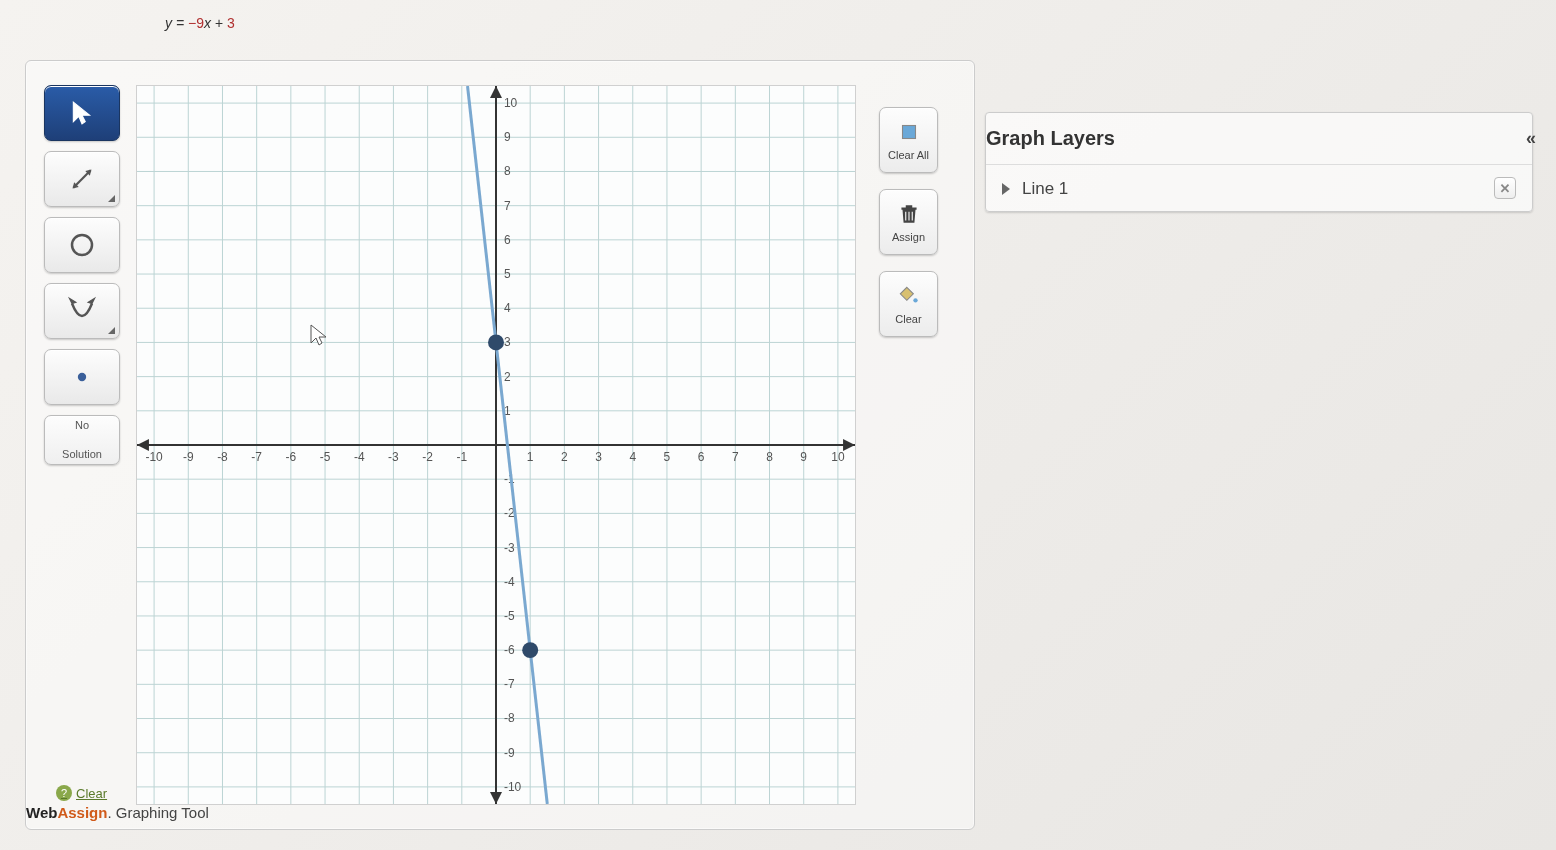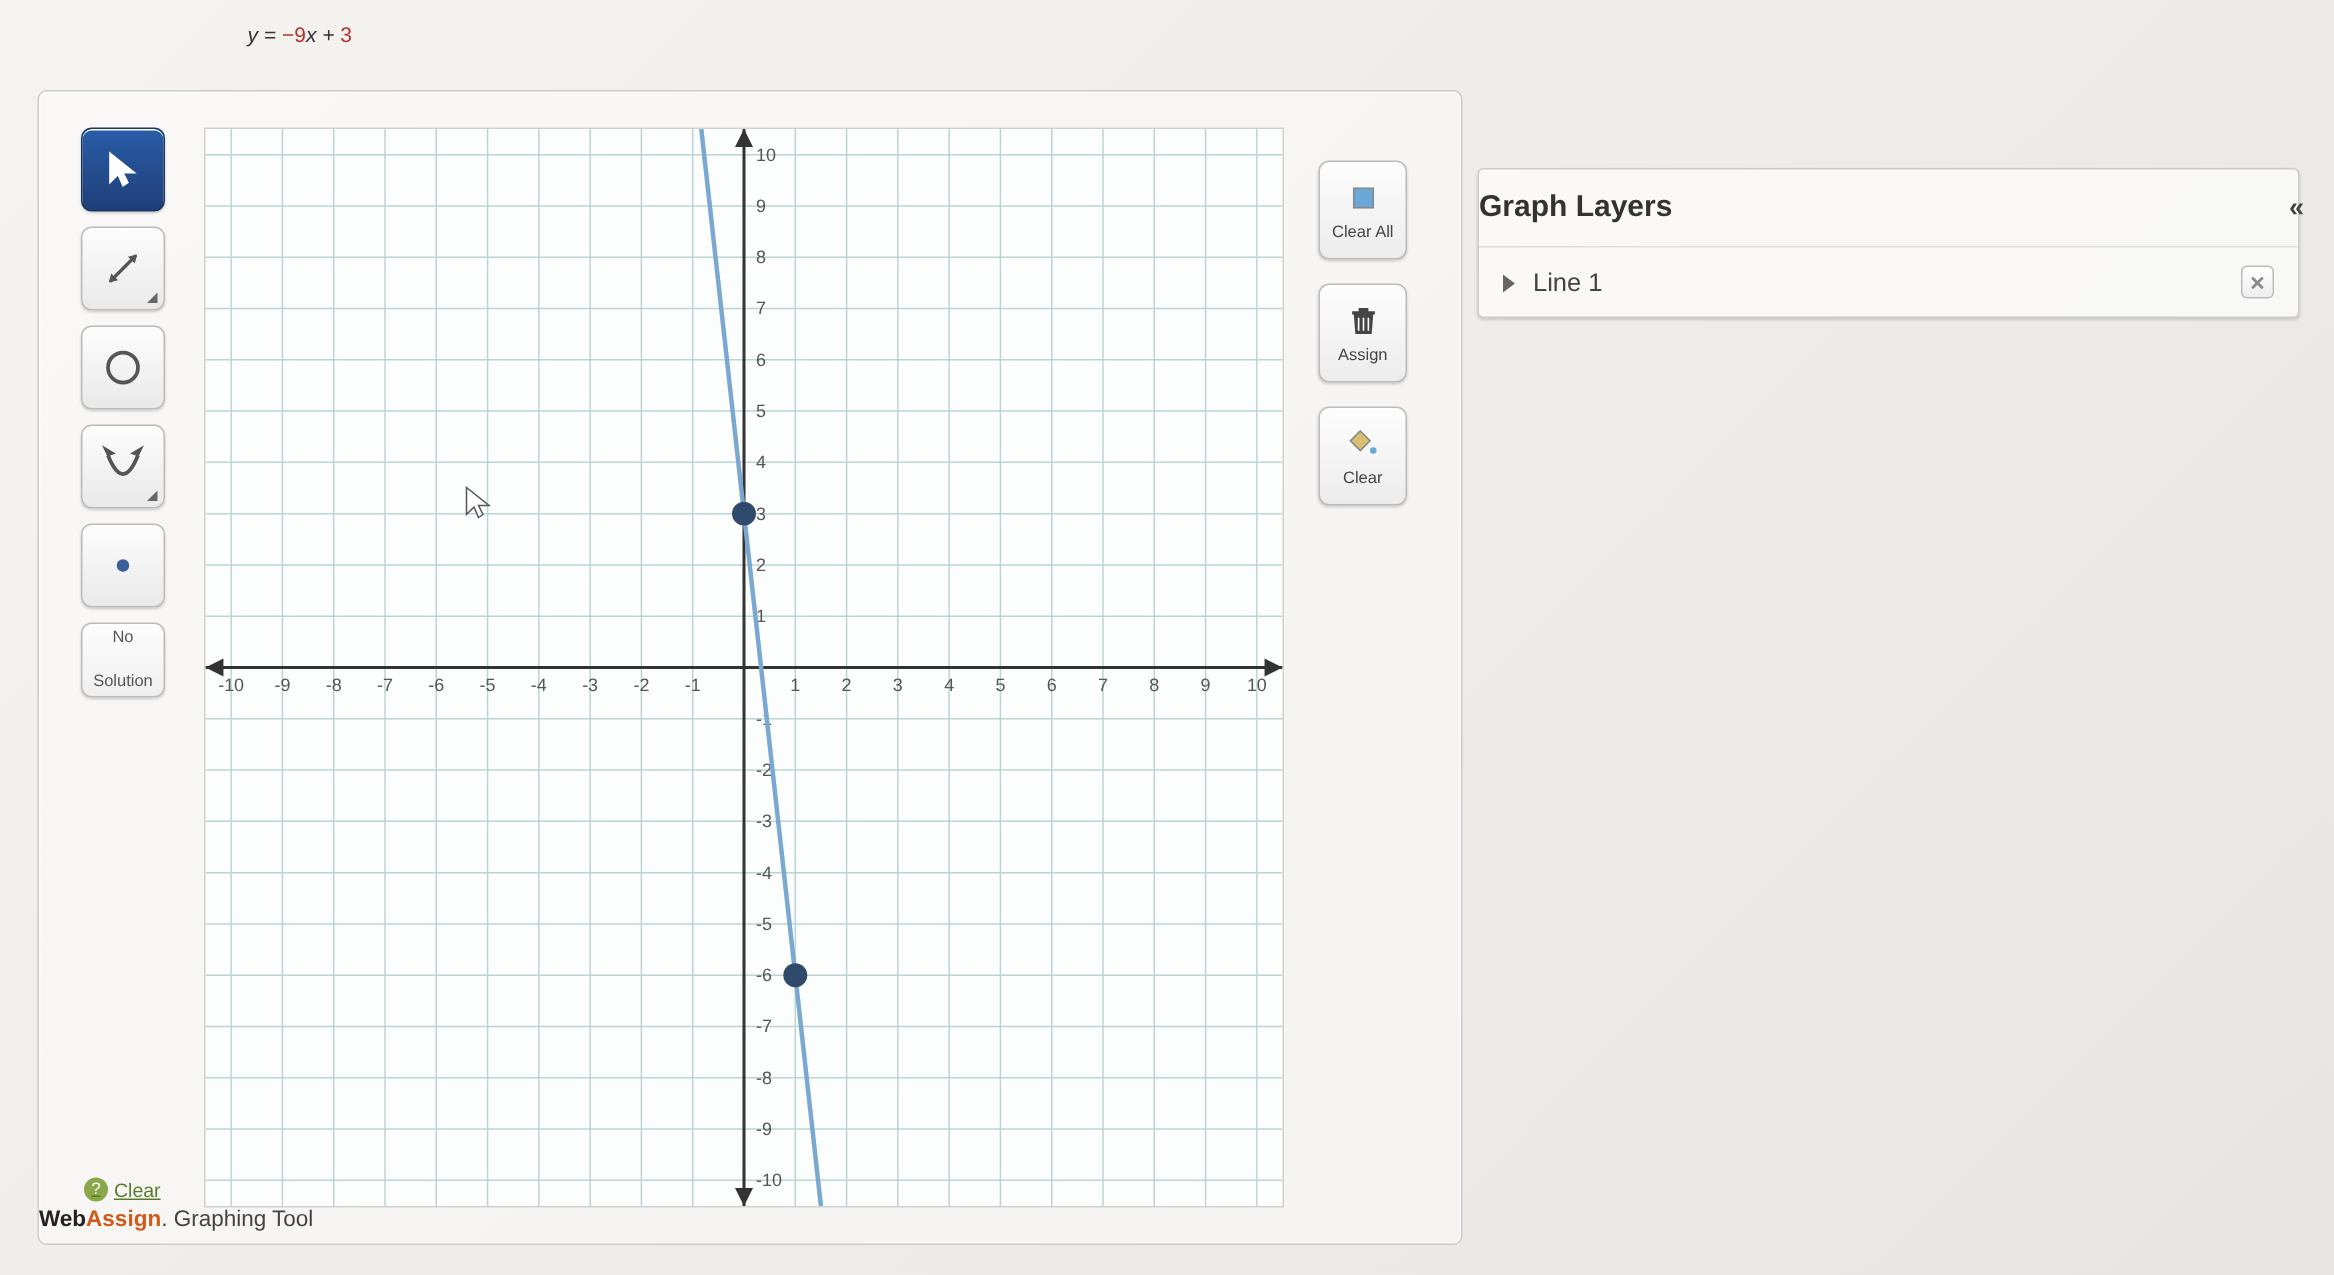--- a/index.html
+++ b/index.html
@@ -40,21 +40,21 @@
     position: absolute;
     top: 24px;
     left: 25px;
     width: 62px;
     display: flex;
     flex-direction: column;
     gap: 10px;
     align-items: center;
   }
   .tool-btn {
-    width: 56px;
+    width: 76px;
     height: 56px;
     background: linear-gradient(#fdfdfd,#e9e9e9);
     border: 1px solid #bbb;
     border-radius: 7px;
     box-shadow: 0 1px 2px rgba(0,0,0,0.2), inset 0 1px 0 #fff;
     display: flex;
     align-items: center;
     justify-content: center;
     cursor: pointer;
     position: relative;

